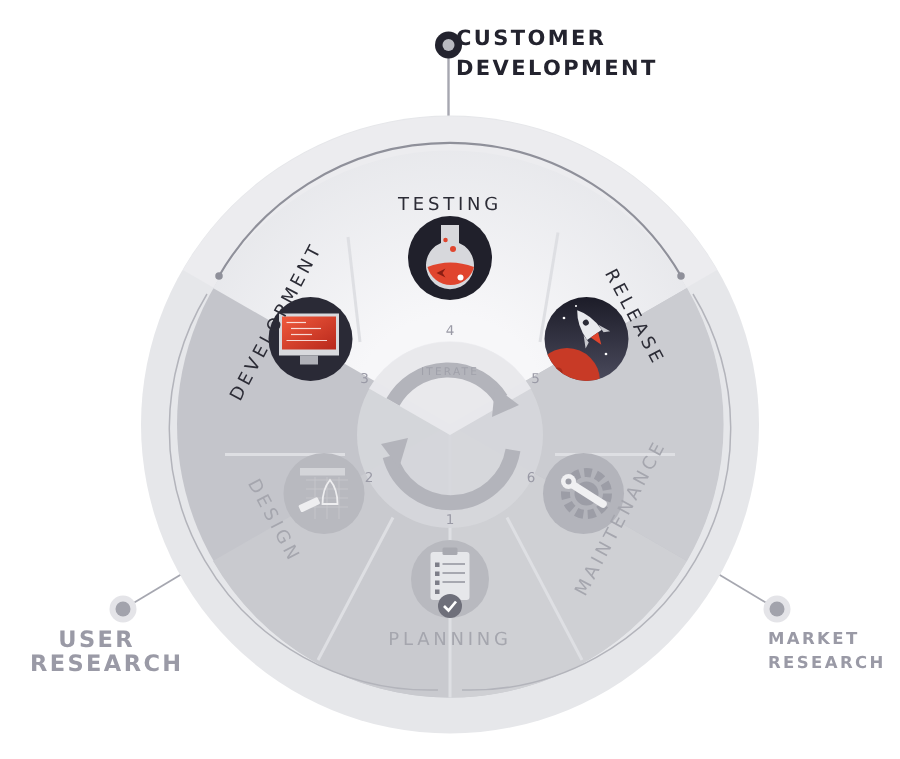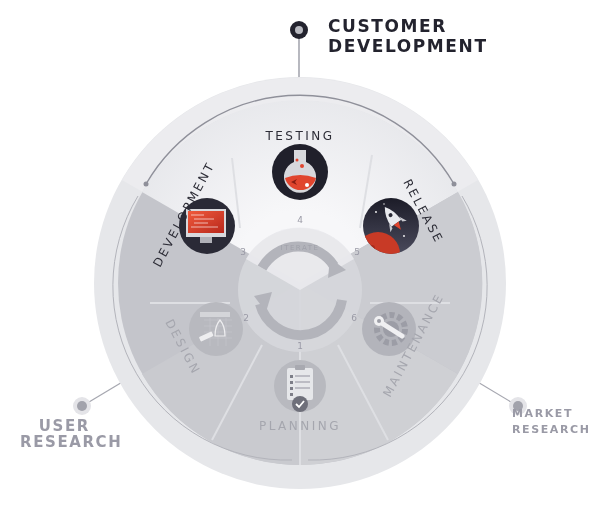--- a/index.html
+++ b/index.html
@@ -1,21 +1,21 @@
 <!DOCTYPE html>
 <html><head>
 <meta charset="utf-8">
 <style>
   html,body{margin:0;padding:0;background:#ffffff;}
   body{width:600px;height:506px;position:relative;overflow:hidden;font-family:"DejaVu Sans","Liberation Sans",sans-serif;}
   .diagram{position:absolute;left:0;top:0;width:600px;height:506px;}
   .callout{position:absolute;font-family:"DejaVu Sans",sans-serif;font-weight:bold;letter-spacing:1.6px;line-height:20px;}
-  .callout.top{left:328px;top:16px;font-size:17px;color:#23232e;}
+  .callout.top{left:304px;top:16px;font-size:14px;color:#23232e;}
   .callout.left{left:20px;top:418px;font-size:15px;color:#9a9aa6;text-align:right;width:70px;line-height:16px;}
-  .callout.right{left:512px;top:406px;font-size:11px;color:#9a9aa6;line-height:16px;}
+  .callout.right{left:512px;top:418px;font-size:11px;color:#9a9aa6;line-height:16px;}
   .callout span{display:block;}
 </style>
 </head>
 <body>
 
 <svg class="diagram" viewBox="0 0 600 506" width="600" height="506" xmlns="http://www.w3.org/2000/svg">
   <defs>
     <radialGradient id="hlGrad" cx="300" cy="275" r="215" gradientUnits="userSpaceOnUse">
       <stop offset="0.3" stop-color="#f7f7f9"></stop>
       <stop offset="1" stop-color="#e3e4e8"></stop>

